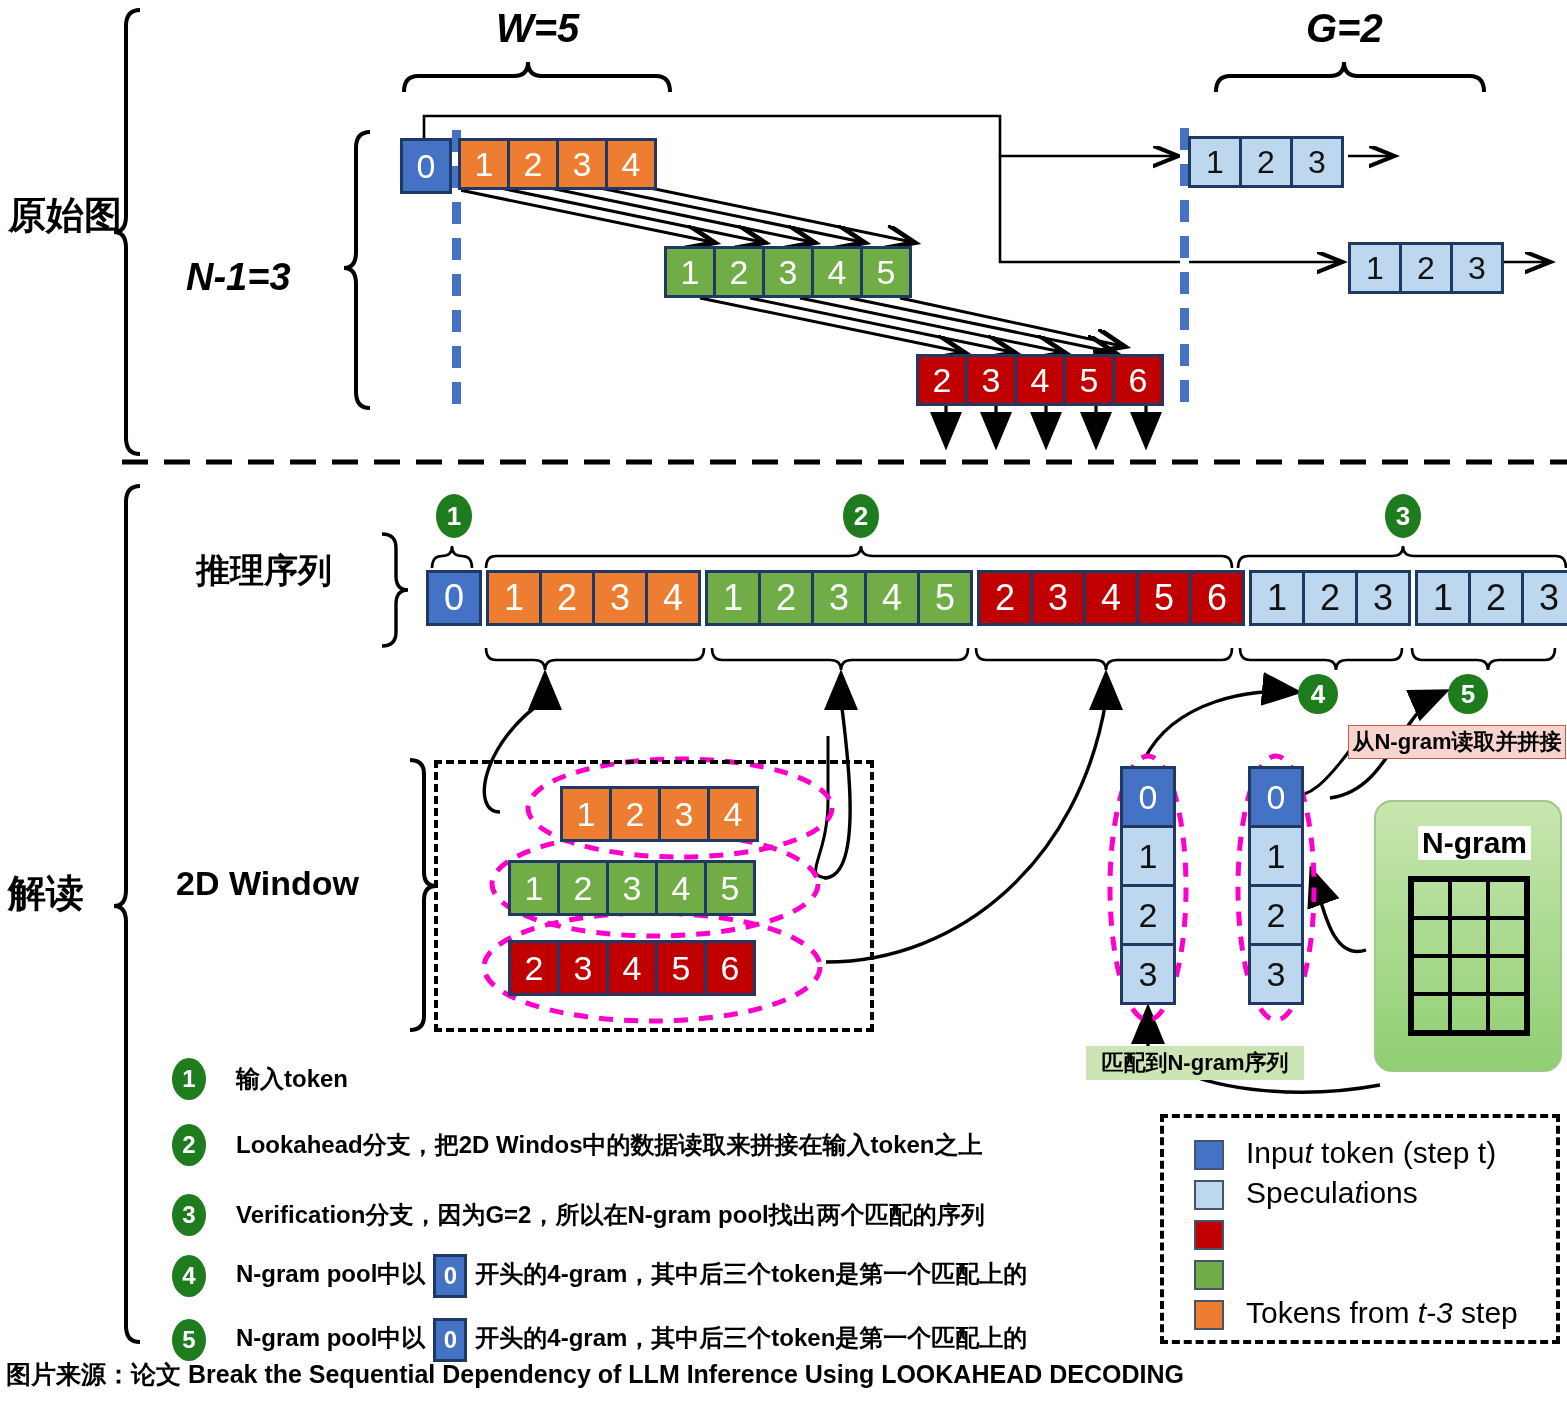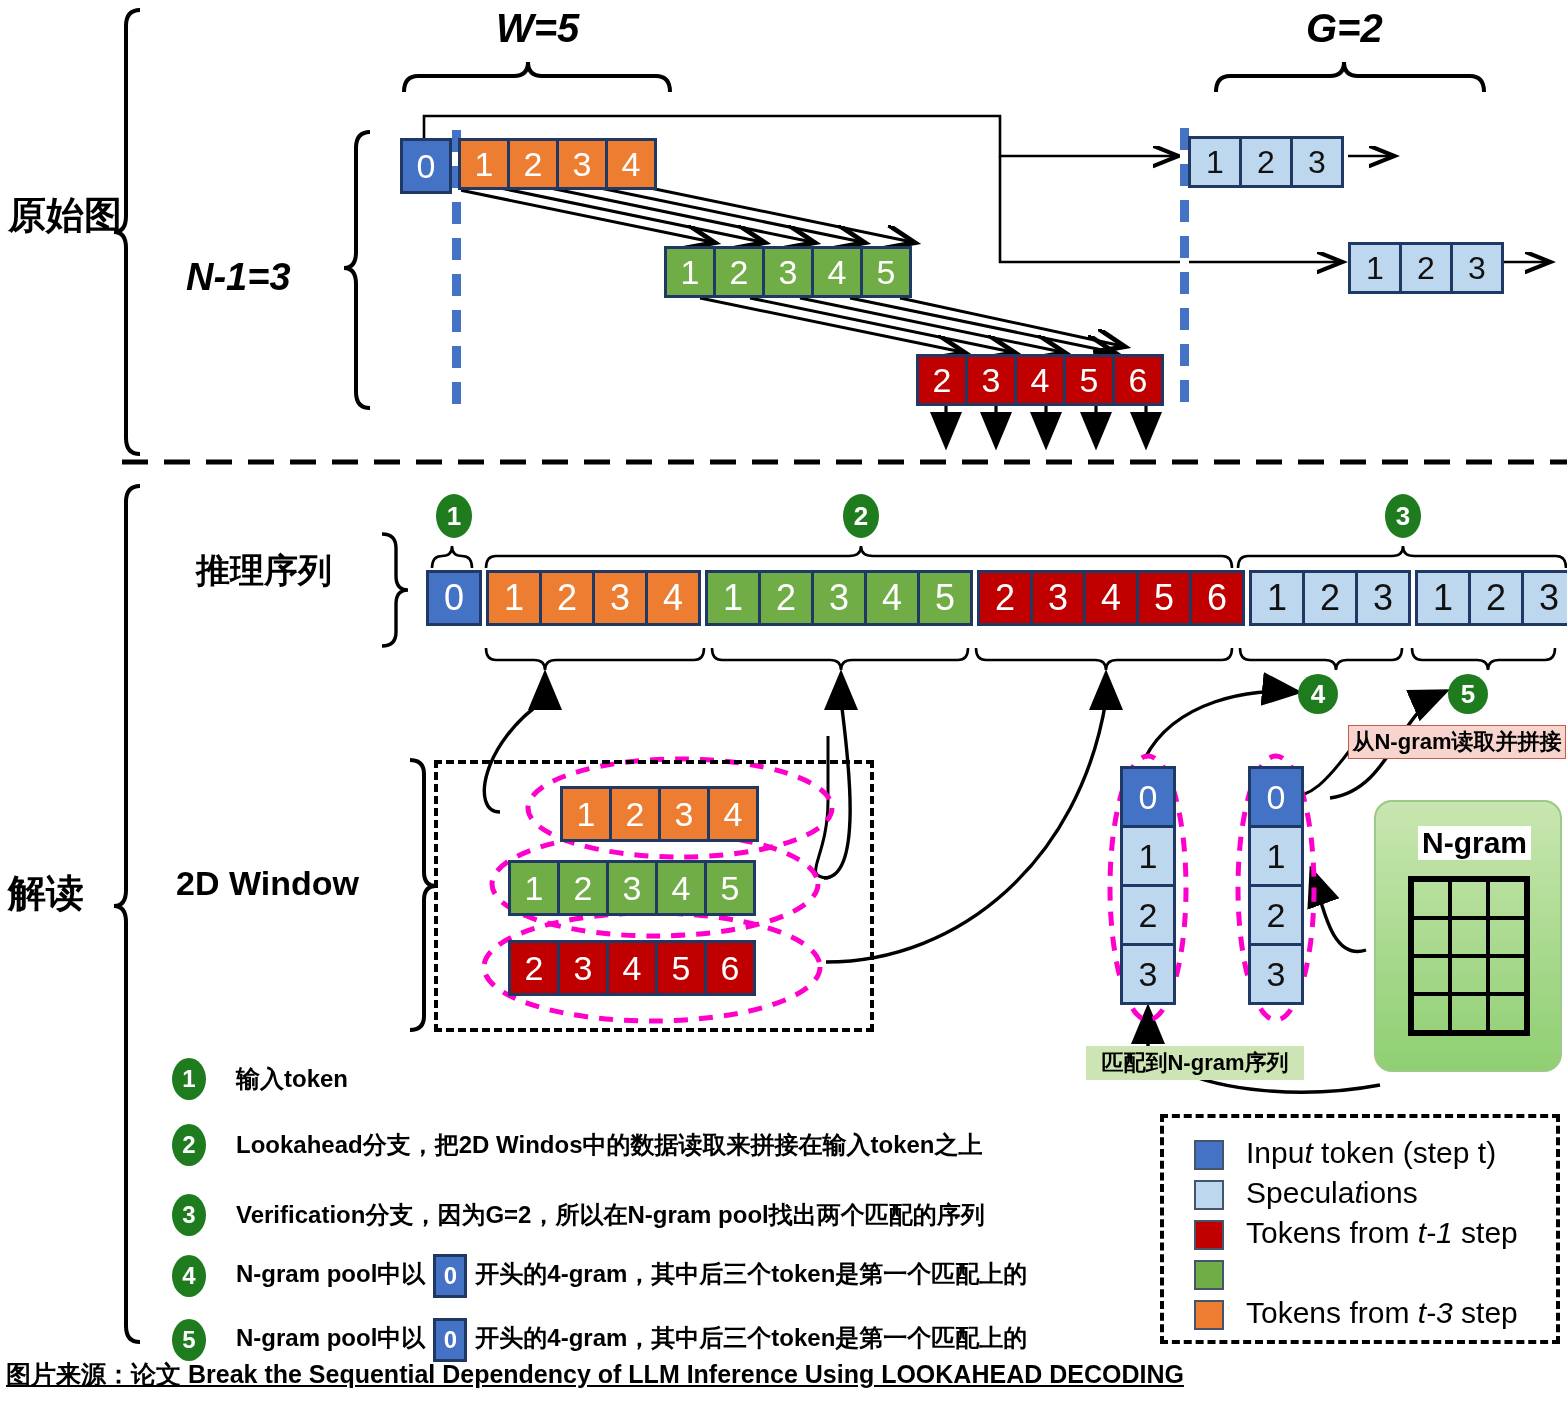--- a/index.html
+++ b/index.html
@@ -90,21 +90,21 @@
   }
   .ngram-cell{box-sizing:border-box;border:2px solid #000;background:transparent;}
 
   
   .legend-swatch{
     position:absolute;box-sizing:border-box;border:2px solid #44546A;
   }
   .legend-text{position:absolute;color:#000;white-space:nowrap;}
 
   
-  .footer{position:absolute;font-weight:bold;color:#000;white-space:nowrap;text-decoration:underline;}
+  .footer{position:absolute;font-weight:bold;color:#000;white-space:nowrap;}
 
   
   .inline-tok{
     display:inline-block;vertical-align:middle;
     box-sizing:border-box;width:34px;height:44px;
     background:#4472C4;border:3px solid #1F3864;color:#fff;
     text-align:center;line-height:38px;font-size:24px;
     margin:0 8px;
   }
   svg{position:absolute;left:0;top:0;overflow:visible;pointer-events:none;}
@@ -386,21 +386,20 @@
       </div>
     </div>
 
   <div class="dashrect" style="left:1160px;top:1114px;width:400px;height:230px;"></div>
   <div id="legend-items" style="position:absolute;left:1160px;top:1114px;width:400px;height:230px;">
       <div class="legend-swatch" style="left: 34px; top: 26px; width: 30px; height: 30px; background: rgb(68, 114, 196);"></div>
       <div class="legend-text" style="left: 86px; top: 22px; font-size: 30px;"><span>Inpu</span><span style="font-style: italic;">t</span><span> token (step t)</span></div>
       <div class="legend-swatch" style="left: 34px; top: 66px; width: 30px; height: 30px; background: rgb(189, 215, 238);"></div>
       <div class="legend-text" style="left: 86px; top: 62px; font-size: 30px;"><span>Specula</span><span style="font-style: italic;">t</span><span>ions</span></div>
       <div class="legend-swatch" style="left: 34px; top: 106px; width: 30px; height: 30px; background: rgb(192, 0, 0);"></div>
-      <div class="legend-text" style="left: 86px; top: 102px; font-size: 30px;"><span>Tokens from </span><span style="font-style: italic;">t-1</span><span> step</span></div>
       <div class="legend-swatch" style="left: 34px; top: 146px; width: 30px; height: 30px; background: rgb(112, 173, 71);"></div>
       <div class="legend-swatch" style="left: 34px; top: 186px; width: 30px; height: 30px; background: rgb(237, 125, 49);"></div>
       <div class="legend-text" style="left: 86px; top: 182px; font-size: 30px;"><span>Tokens from </span><span style="font-style: italic;">t-3</span><span> step</span></div>
     </div>
 
   <div class="footer" style="left:6px;top:1358px;font-size:25px;">图片来源：论文 Break the Sequential Dependency of LLM Inference Using LOOKAHEAD DECODING</div>
 
 </div>
 
 </body></html>

